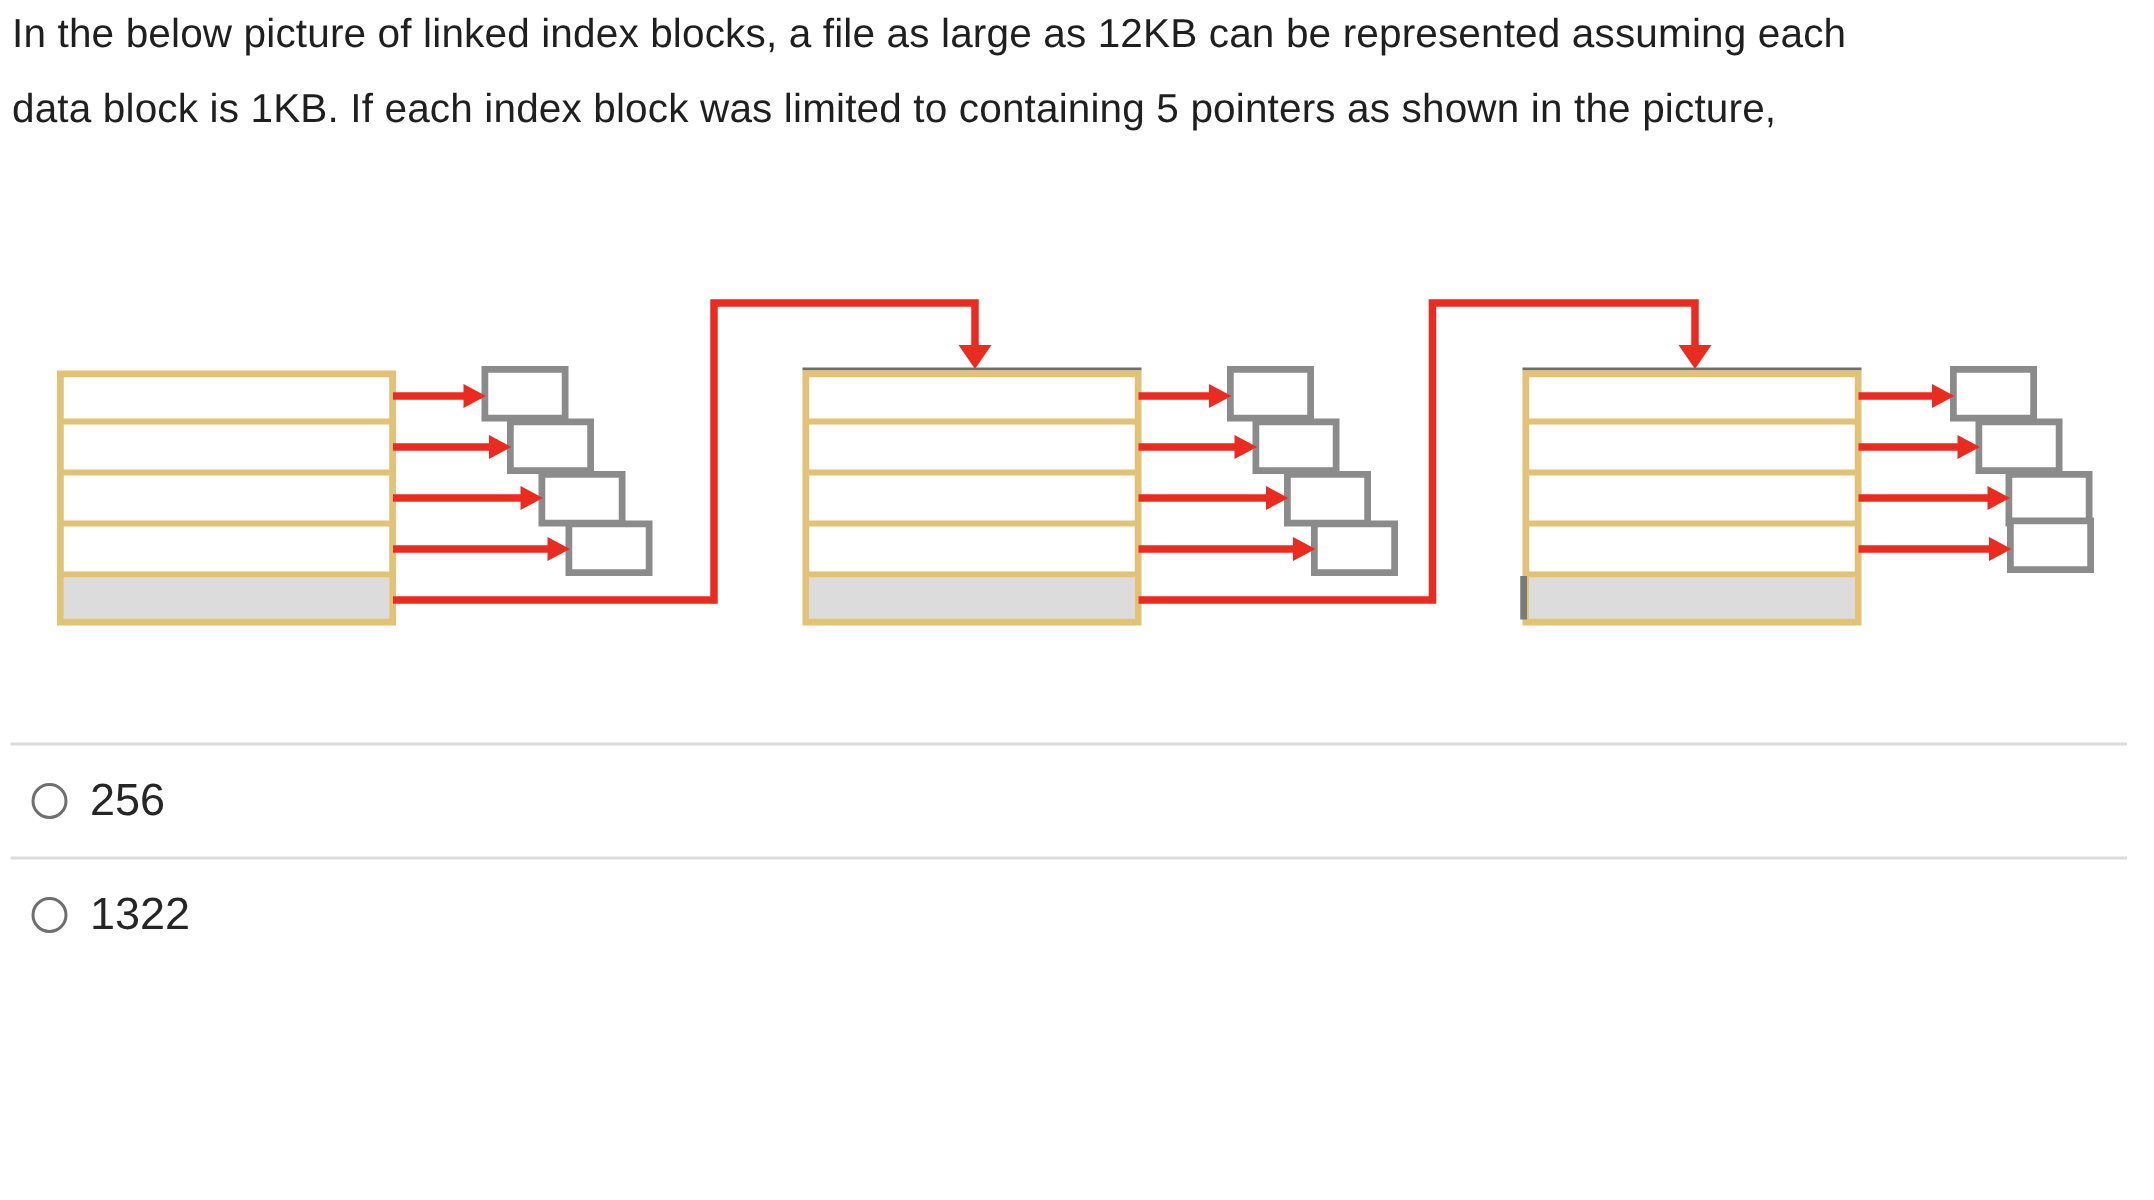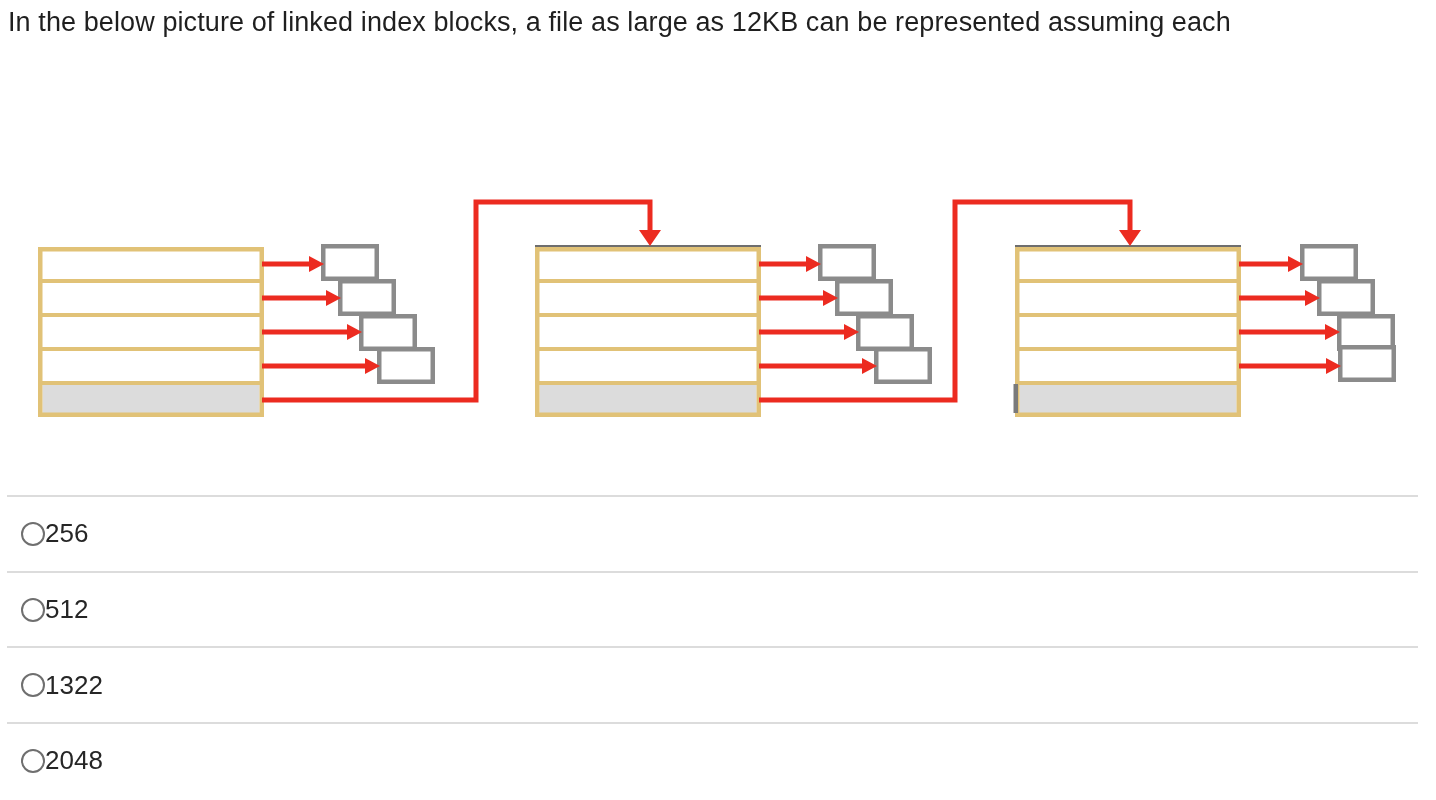--- a/index.html
+++ b/index.html
@@ -20,30 +20,31 @@
     border-top: 2px solid #dcdcdc;
     display: flex; align-items: center;
     padding-left: 14px; cursor: pointer;
   }
   .radio {
     width: 24px; height: 24px; box-sizing: border-box;
     border: 2px solid #6f6f6f; border-radius: 50%;
     background: #ffffff; flex: 0 0 auto;
   }
   .option-label {
-    font-size: 26px; color: #262626;
+    margin-left: 15px; font-size: 30px; color: #262626;
   }
 </style>
 </head>
 <body>
 
 <div class="page">
 
   <div class="question">
     <div>In the below picture of linked index blocks, a file as large as 12KB can be represented assuming each</div>
+    <div>data block is 1KB. If each index block was limited to containing 5 pointers as shown in the picture,</div>
   </div>
 
   <svg id="diagram" width="1436" height="260" viewBox="0 0 1436 260">
       <g>
         <rect x="38" y="62" width="226" height="170" fill="#FFFFFF"></rect>
         <rect x="42.5" y="200" width="217" height="28" fill="#DCDCDC"></rect>
         <rect x="40" y="94" width="222" height="4" fill="#E1C277"></rect>
         <rect x="40" y="128" width="222" height="4" fill="#E1C277"></rect>
         <rect x="40" y="162" width="222" height="4" fill="#E1C277"></rect>
         <rect x="40" y="196" width="222" height="4" fill="#E1C277"></rect>
@@ -128,25 +129,17 @@
       </g>
     </svg>
 
   <div class="options">
       <div class="option-row">
         <span class="radio"></span>
         <span class="option-label">256</span>
       </div>
       <div class="option-row">
         <span class="radio"></span>
-        <span class="option-label">512</span>
-      </div>
-      <div class="option-row">
-        <span class="radio"></span>
         <span class="option-label">1322</span>
-      </div>
-      <div class="option-row">
-        <span class="radio"></span>
-        <span class="option-label">2048</span>
       </div>
     </div>
 
 </div>
 
 </body></html>

